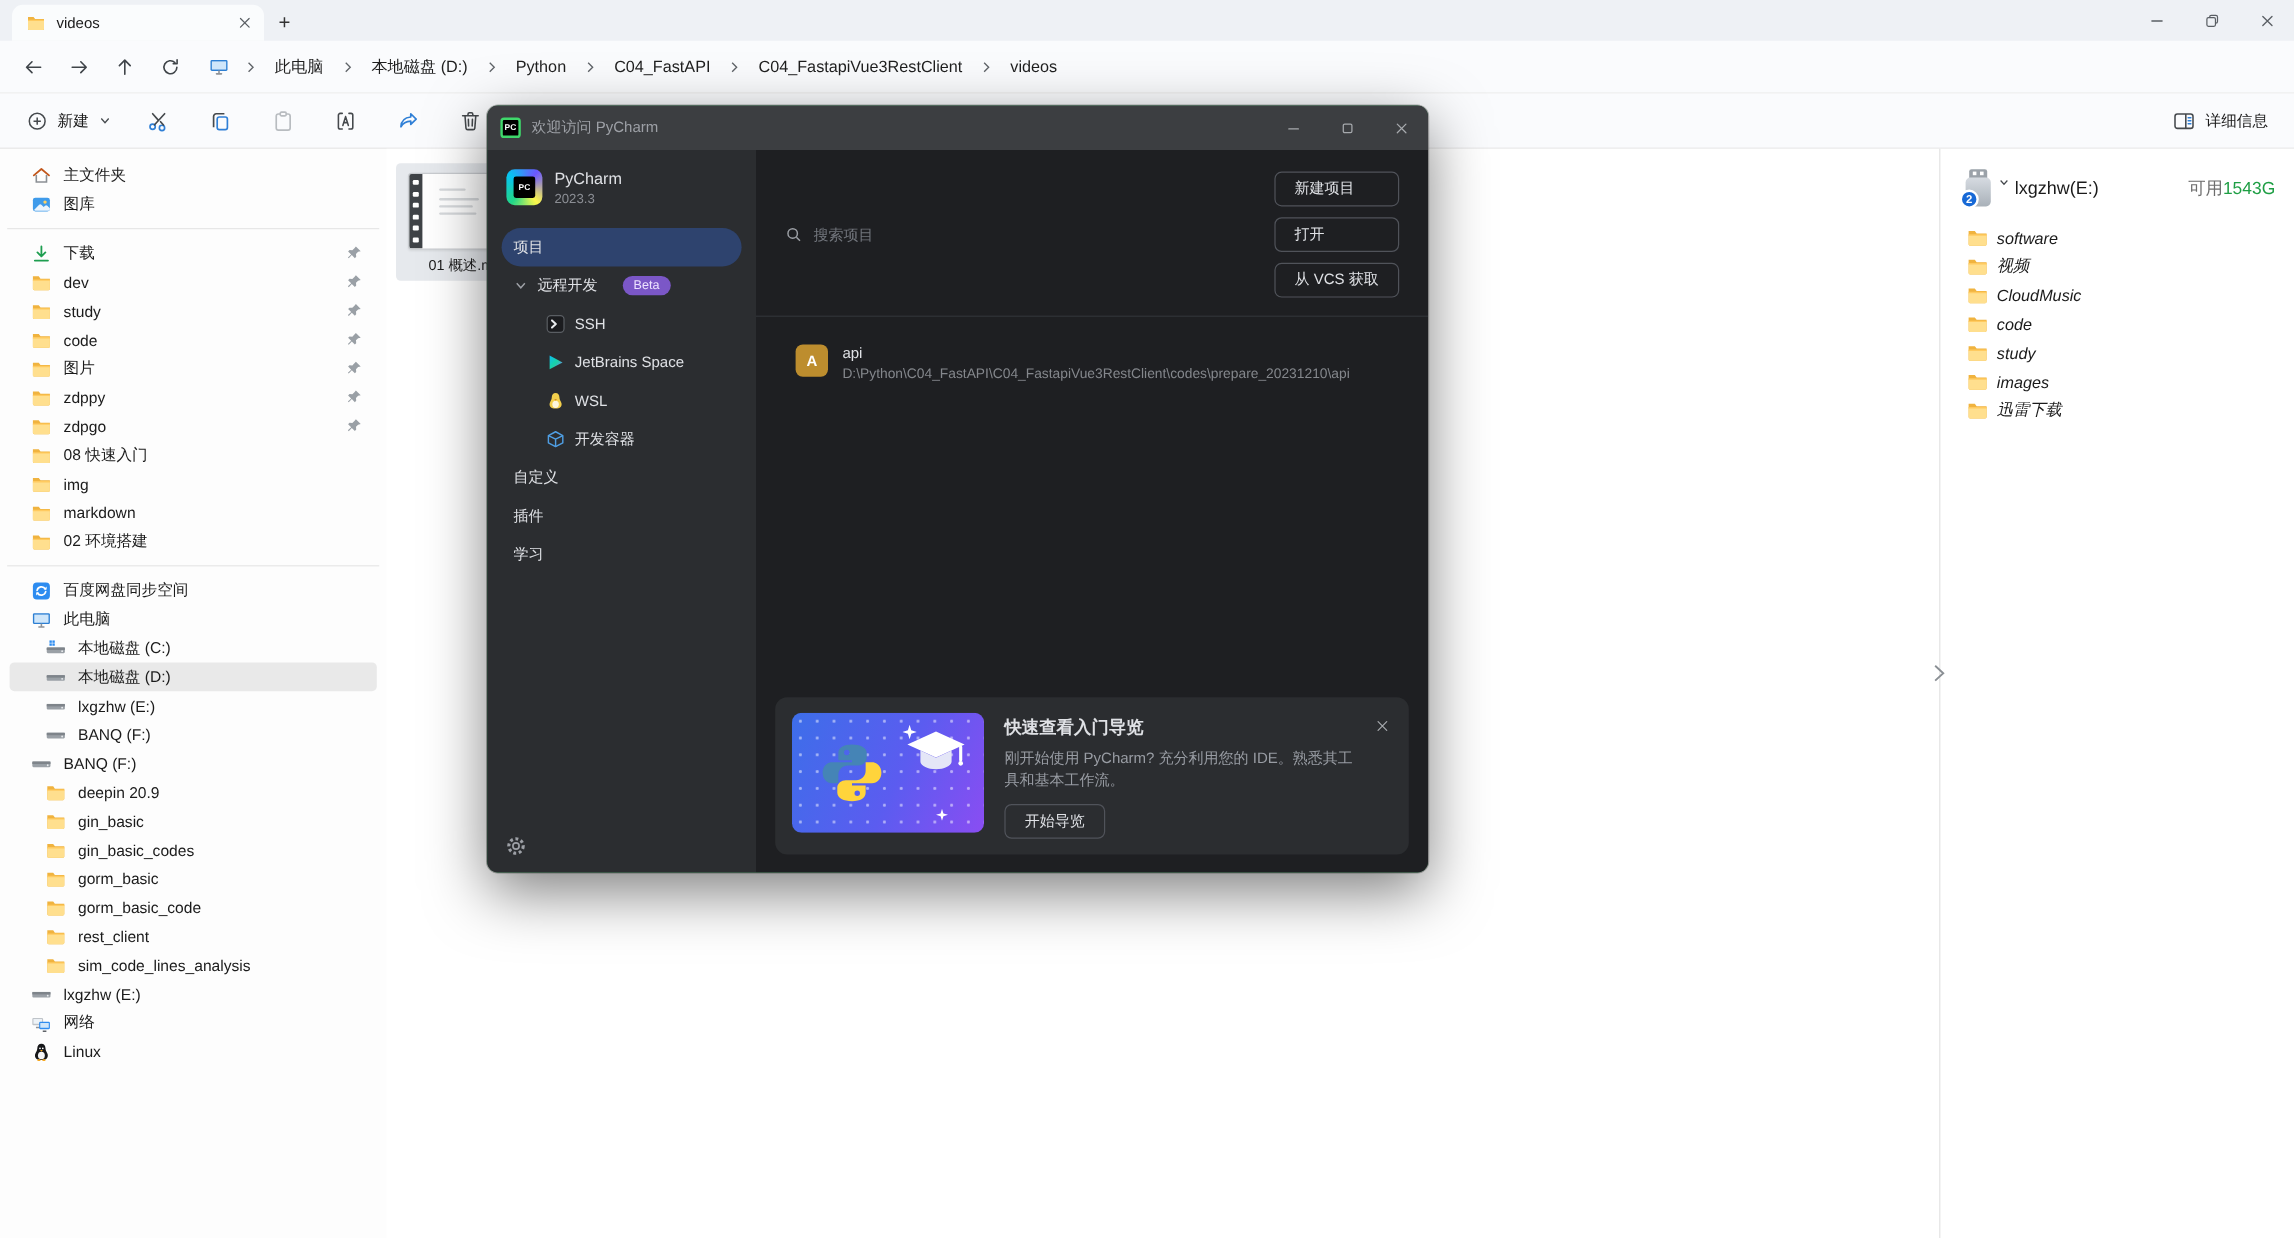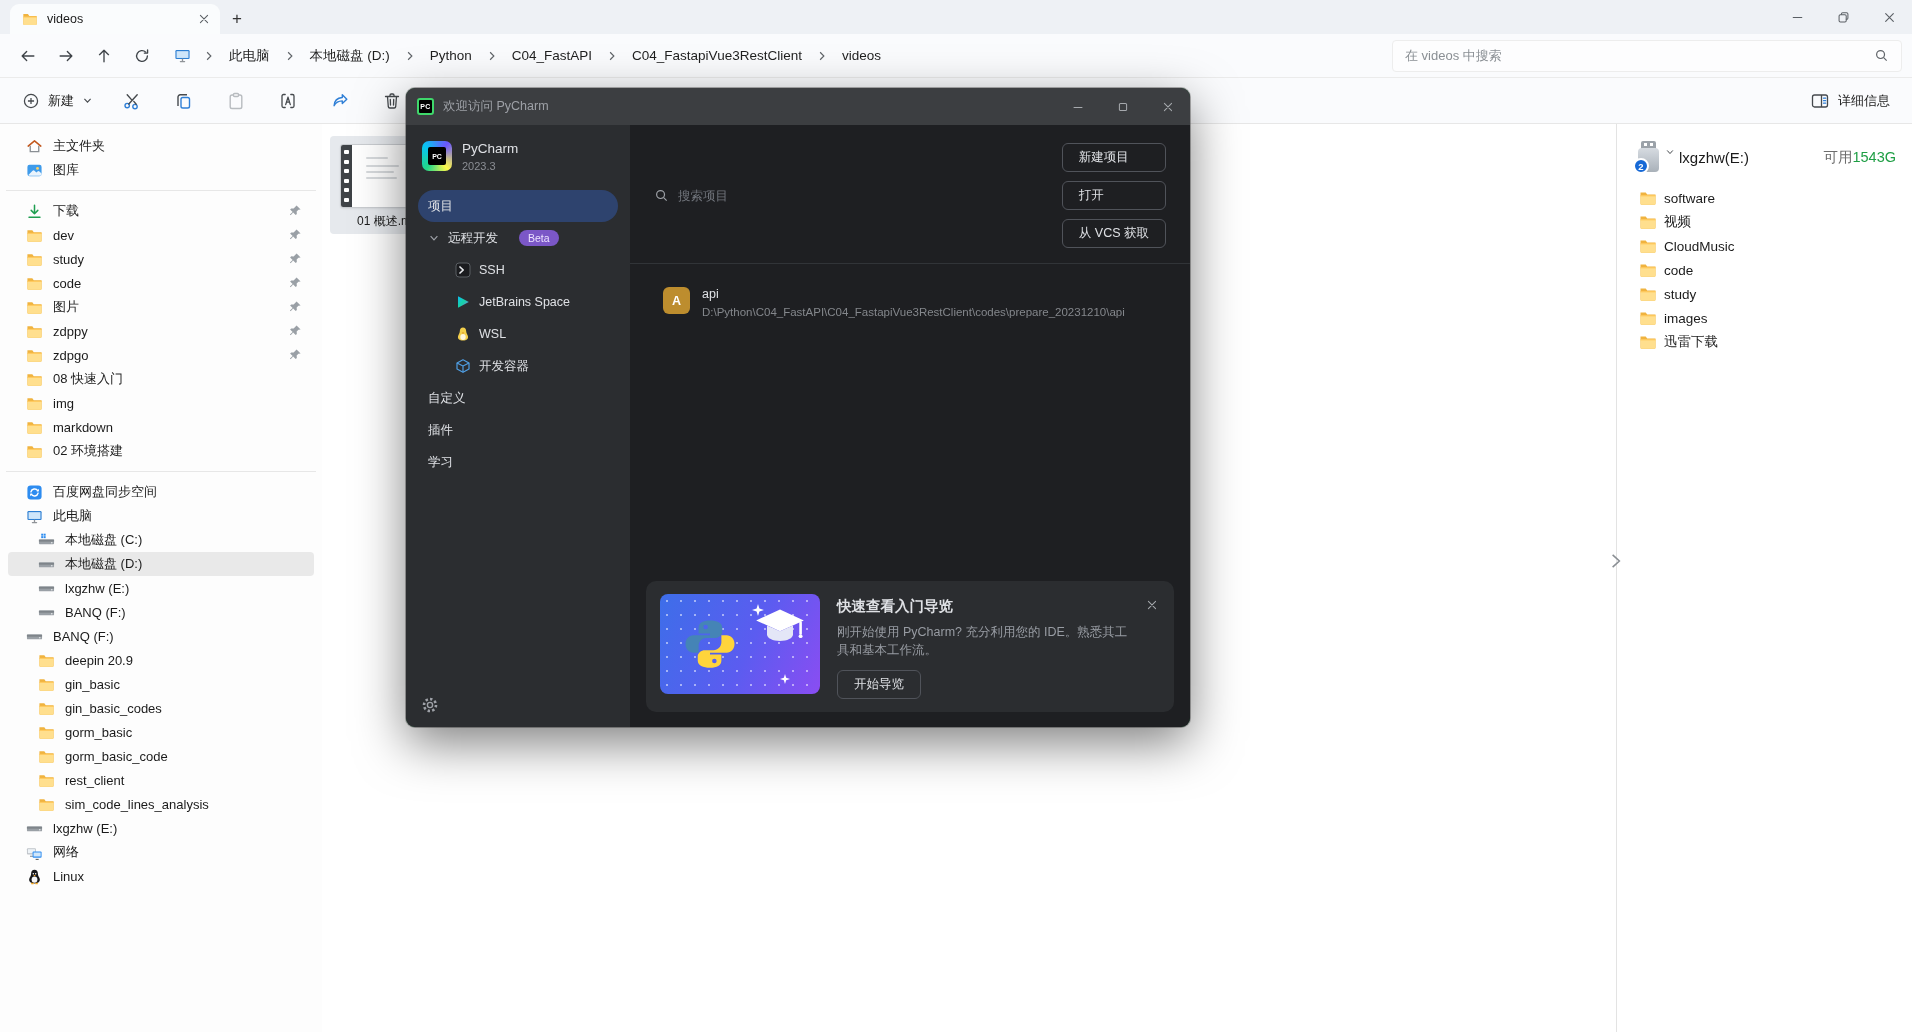--- a/index.html
+++ b/index.html
@@ -65,21 +65,21 @@
   .usb-top{position:absolute;left:8px;top:1px;width:15px;height:8px;background:#9ba2a9;border-radius:2px 2px 0 0;}
   .usb-top::before,.usb-top::after{content:"";position:absolute;top:2px;width:3px;height:3px;background:#fff;}
   .usb-top::before{left:3px;} .usb-top::after{right:3px;}
   .usb-body{position:absolute;left:5px;top:8px;width:21px;height:24px;background:linear-gradient(180deg,#d6dbe1,#a9b1b9);border-radius:4px;}
   .usb-badge{position:absolute;left:0;bottom:0;width:16px;height:16px;border-radius:50%;background:#1769d6;color:#fff;font-size:9.5px;font-weight:bold;display:flex;align-items:center;justify-content:center;border:2px solid #fff;}
   .rp-chevdown{width:10px;height:10px;margin:0 4px 10px 2px;}
   .rp-title{font-size:15px;color:#1b1b1b;}
   .rp-avail{margin-left:auto;font-size:14.5px;}
   .rp-avail .lbl{color:#6d6d6d;}
   .rp-avail .val{color:#1e9e44;}
-  .rp-folders{margin-top:12px;margin-left:6px;display:flex;flex-direction:column;}
+  .rp-folders{margin-top:12px;margin-left:6px;display:flex;flex-direction:column;font-style:italic;}
   .rprow{height:24px;display:flex;align-items:center;gap:7px;font-size:13.5px;color:#1b1b1b;}
   .rprow .sicon{width:18px;height:18px;flex:none;}
   .rp-chev{position:absolute;left:-10px;top:428px;width:18px;height:18px;}
 
   .statusbar{height:28px;background:#fbfcfd;border-top:1px solid #e4e4e4;display:flex;align-items:center;padding:0 12px;font-size:12.5px;color:#555;flex:none;}
   .sb-count{margin-right:42px;}
   .sb-size{margin-left:12px;}
   .sb-views{margin-left:auto;display:flex;align-items:center;gap:6px;}
   .sbview{width:24px;height:21px;display:flex;align-items:center;justify-content:center;border-radius:3px;}
   .sbview .icon{width:17px;height:17px;}
@@ -271,29 +271,20 @@
             <span class="crumb">
               <span class="crumbsep icon">
                 <svg viewBox="0 0 16 16" fill="none" stroke="#5f6368" stroke-width="1.5">
                   <path d="M5.5 3 10.5 8 5.5 13"></path>
                 </svg>
               </span>
               <span class="crumblabel">videos</span>
             </span>
           </span>
       </div>
-      <div class="searchbox">
-        <input type="text" placeholder="在 videos 中搜索" style="">
-        <span class="icon">
-            <svg viewBox="0 0 16 16" fill="none" stroke="#5f6368" stroke-width="1.3">
-              <circle cx="7" cy="7" r="4.2"></circle>
-              <path d="m10.3 10.3 3.2 3.2"></path>
-            </svg>
-          </span>
-      </div>
     </div>
 
     <div class="toolbar">
       <span class="tbnew">
         <span class="plus icon">
             <svg viewBox="0 0 20 20" fill="none" stroke="#45494d" stroke-width="1.4">
               <circle cx="10" cy="10" r="7.3"></circle>
               <path d="M10 6.6v6.8M6.6 10h6.8"></path>
             </svg>
           </span>

